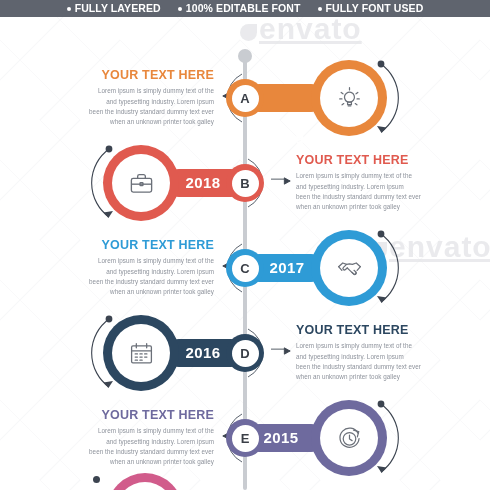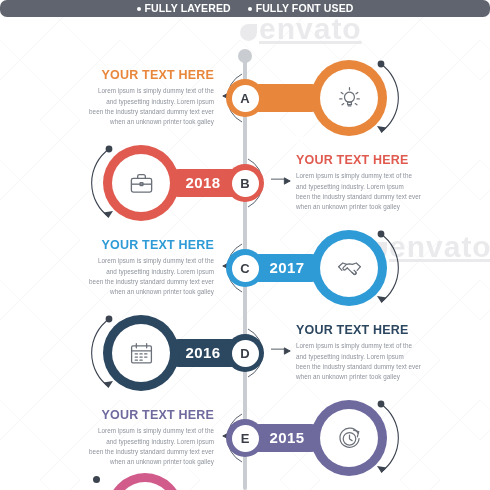--- a/index.html
+++ b/index.html
@@ -15,21 +15,21 @@
   
   #watermark {
     position:absolute; left:0; top:0; width:490px; height:490px;
     pointer-events:none; z-index:0; opacity:.5;
   }
 
   
   #promo-bar {
     position:absolute; left:0; top:0; width:490px; height:17px;
     background:#5f646e; z-index:40;
-    display:flex; align-items:center; justify-content:center; gap:17px;border-radius:7px;
+    display:flex; align-items:center; justify-content:center; gap:17px;
   }
   .promo-item { display:flex; align-items:center; gap:4px; }
   .promo-dot {
     width:4px; height:4px; border-radius:50%;
     background:#ffffff; display:block; flex:none;
   }
   .promo-label {
     color:#ffffff; font-size:10.5px; font-weight:bold;
     letter-spacing:.1px; white-space:nowrap; line-height:1;
   }
@@ -135,20 +135,24 @@
   <span class="wm-leaf"></span><span>envato</span>
 </div>
 
 <div id="promo-bar">
   <div class="promo-item">
     <span class="promo-dot"></span>
     <span class="promo-label">FULLY LAYERED</span>
   </div>
   <div class="promo-item">
     <span class="promo-dot"></span>
+    <span class="promo-label">100% EDITABLE FONT</span>
+  </div>
+  <div class="promo-item">
+    <span class="promo-dot"></span>
     <span class="promo-label">FULLY FONT USED</span>
   </div>
 </div>
 
 <div id="spine"></div>
 <div id="spine-cap"></div>
 
 <div id="rows">
     <div class="row" style="top: 52px;">
       <div class="txt left">
@@ -315,21 +319,21 @@
       </svg>
       <svg class="orbit" viewBox="0 0 110 92" style="left: 295px;">
         <path d="M86 12 A42 42 0 0 1 86 80" fill="none" stroke="#3c4450" stroke-width="1.1"></path>
         <circle cx="86" cy="12" r="3.4" fill="#3c4450"></circle>
         <path d="M82 74 l4.6 7 5-5.4z" fill="#3c4450"></path>
       </svg>
       <svg class="stub" viewBox="0 0 30 56" style="left: 216px;">
         <path d="M26 4 A27 27 0 0 0 26 52" fill="none" stroke="#5b636e" stroke-width="1"></path>
       </svg>
       <div class="bar" style="left: 253px; width: 72px; background: rgb(110, 106, 158); border-radius: 6px 14px 14px 6px;"></div>
-      <div class="year" style="left: 261px;">2015</div>
+      <div class="year" style="left: 255px;">2015</div>
       <div class="letter-ring" style="left: 226px; background: rgb(110, 106, 158);">
         <div class="letter-inner">E</div>
       </div>
       <div class="icon-ring" style="left: 311px; background: rgb(110, 106, 158);">
         <div class="icon-inner">
           <svg viewBox="0 0 24 24" fill="none" stroke="#6b7079" stroke-width="1.1" stroke-linecap="round">
             <path d="M19.6 7.4A8.5 8.5 0 1 0 20.5 12"></path>
             <path d="M15.6 4.6l4.6 1.3-1.2 4.6"></path>
             <circle cx="12" cy="12.3" r="5.6"></circle>
             <path d="M12 9v3.4l2.3 1.5"></path>

